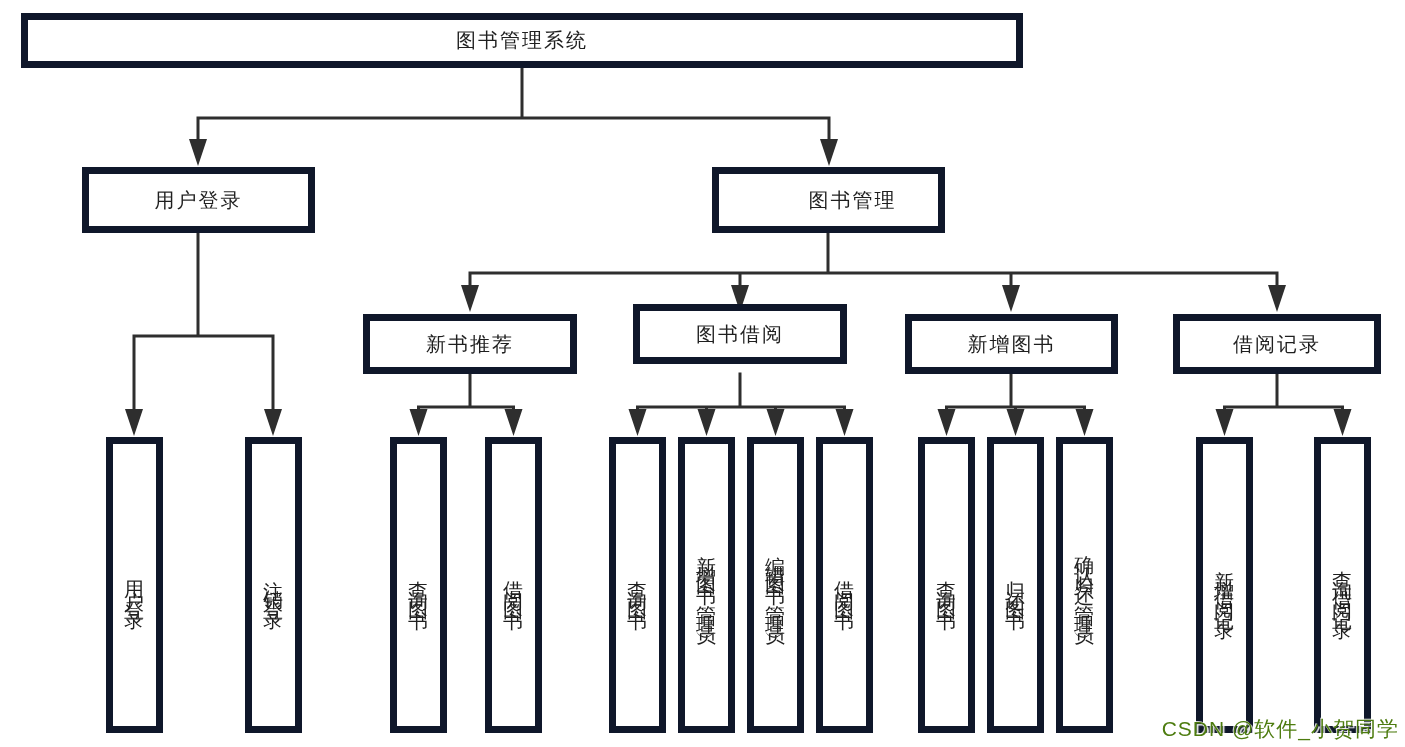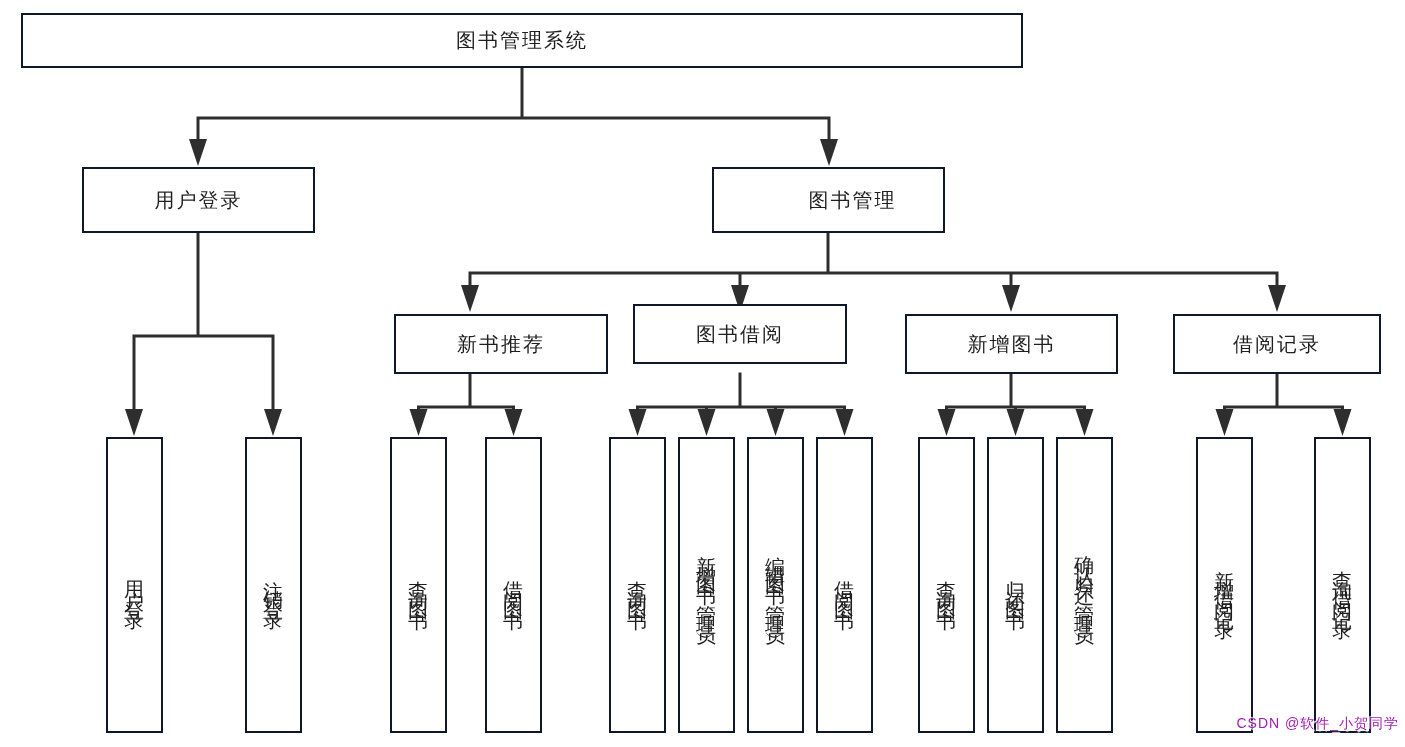--- a/index.html
+++ b/index.html
@@ -11,21 +11,21 @@
     overflow:hidden;
   }
   .connectors {
     position:absolute; left:0; top:0;
     width:1405px; height:747px;
     pointer-events:none;
   }
   .box {
     position:absolute;
     box-sizing:border-box;
-    border:2px solid #0f172a;
+    border:7px solid #0f172a;
     background:#ffffff;
     color:#1f1f1f;
     display:flex;
     align-items:center;
     justify-content:center;
     text-align:center;
   }
   .hbox {
     font-size:20px;
     letter-spacing:2px;
@@ -33,23 +33,23 @@
   }
   .vbox {
     writing-mode:vertical-rl;
     font-size:20px;
     letter-spacing:10px;
     line-height:1;
   }
   .watermark {
     position:absolute;
     top:715px; right:6px;
-    font-size:14px;
+    font-size:21px;
     letter-spacing:1px;
-    color:#a21caf;
+    color:#4d7c0f;
     text-shadow:2px 2px 1px rgba(255,255,255,0.95), -1px -1px 0 rgba(255,255,255,0.8);
     z-index:5;
     white-space:nowrap;
   }
 </style>
 </head>
 <body>
 
 <div class="stage">
 
@@ -95,21 +95,21 @@
       M1084.5 436 L1075.5 409 L1093.5 409 Z
       M1224.5 436 L1215.5 409 L1233.5 409 Z
       M1342.5 436 L1333.5 409 L1351.5 409 Z"></path>
   </svg>
 
   <div class="box hbox" style="left:21px; top:13px; width:1002px; height:55px;">图书管理系统</div>
 
   <div class="box hbox" style="left:82px; top:167px; width:233px; height:66px;">用户登录</div>
   <div class="box hbox" style="left:712px; top:167px; width:233px; height:66px;padding-left:48px;">图书管理</div>
 
-  <div class="box hbox" style="left:363px; top:314px; width:214px; height:60px;margin-left:31px;">新书推荐</div>
+  <div class="box hbox" style="left:363px; top:314px; width:214px; height:60px;">新书推荐</div>
   <div class="box hbox" style="left:633px; top:304px; width:214px; height:60px;">图书借阅</div>
   <div class="box hbox" style="left:905px; top:314px; width:213px; height:60px;">新增图书</div>
   <div class="box hbox" style="left:1173px; top:314px; width:208px; height:60px;text-align:right;">借阅记录</div>
 
   <div class="box vbox" style="left:106px; top:437px; width:57px; height:296px;">用户登录</div>
   <div class="box vbox" style="left:245px; top:437px; width:57px; height:296px;">注销登录</div>
 
   <div class="box vbox" style="left:390px; top:437px; width:57px; height:296px;">查询图书</div>
   <div class="box vbox" style="left:485px; top:437px; width:57px; height:296px;">借阅图书</div>
 

